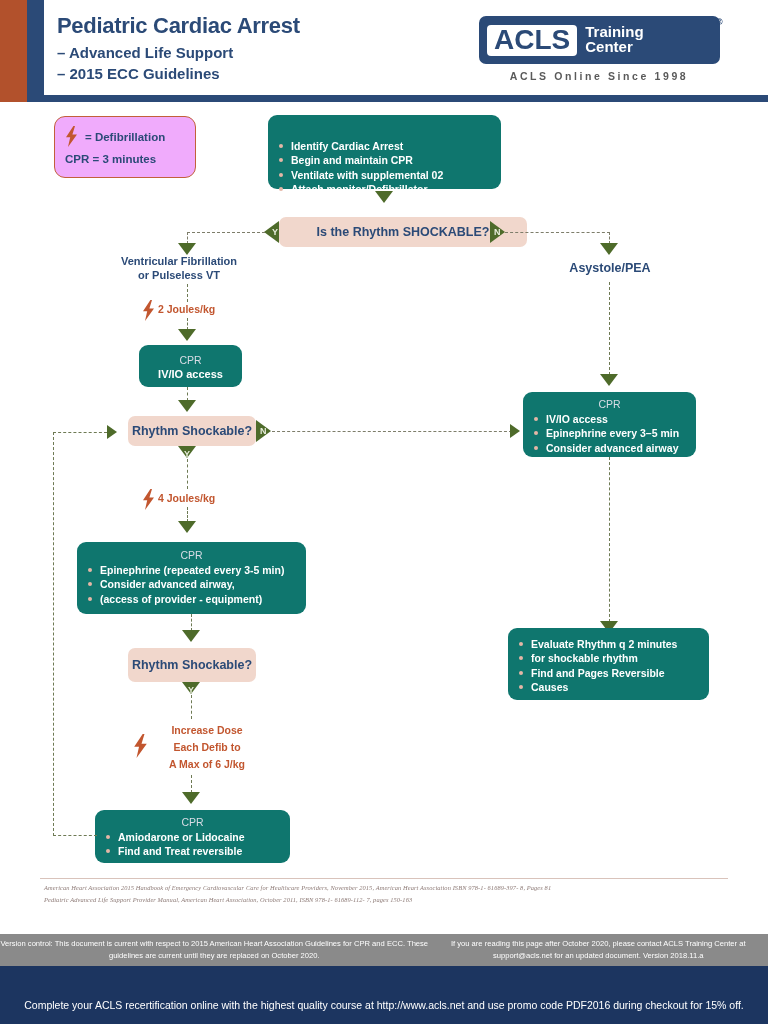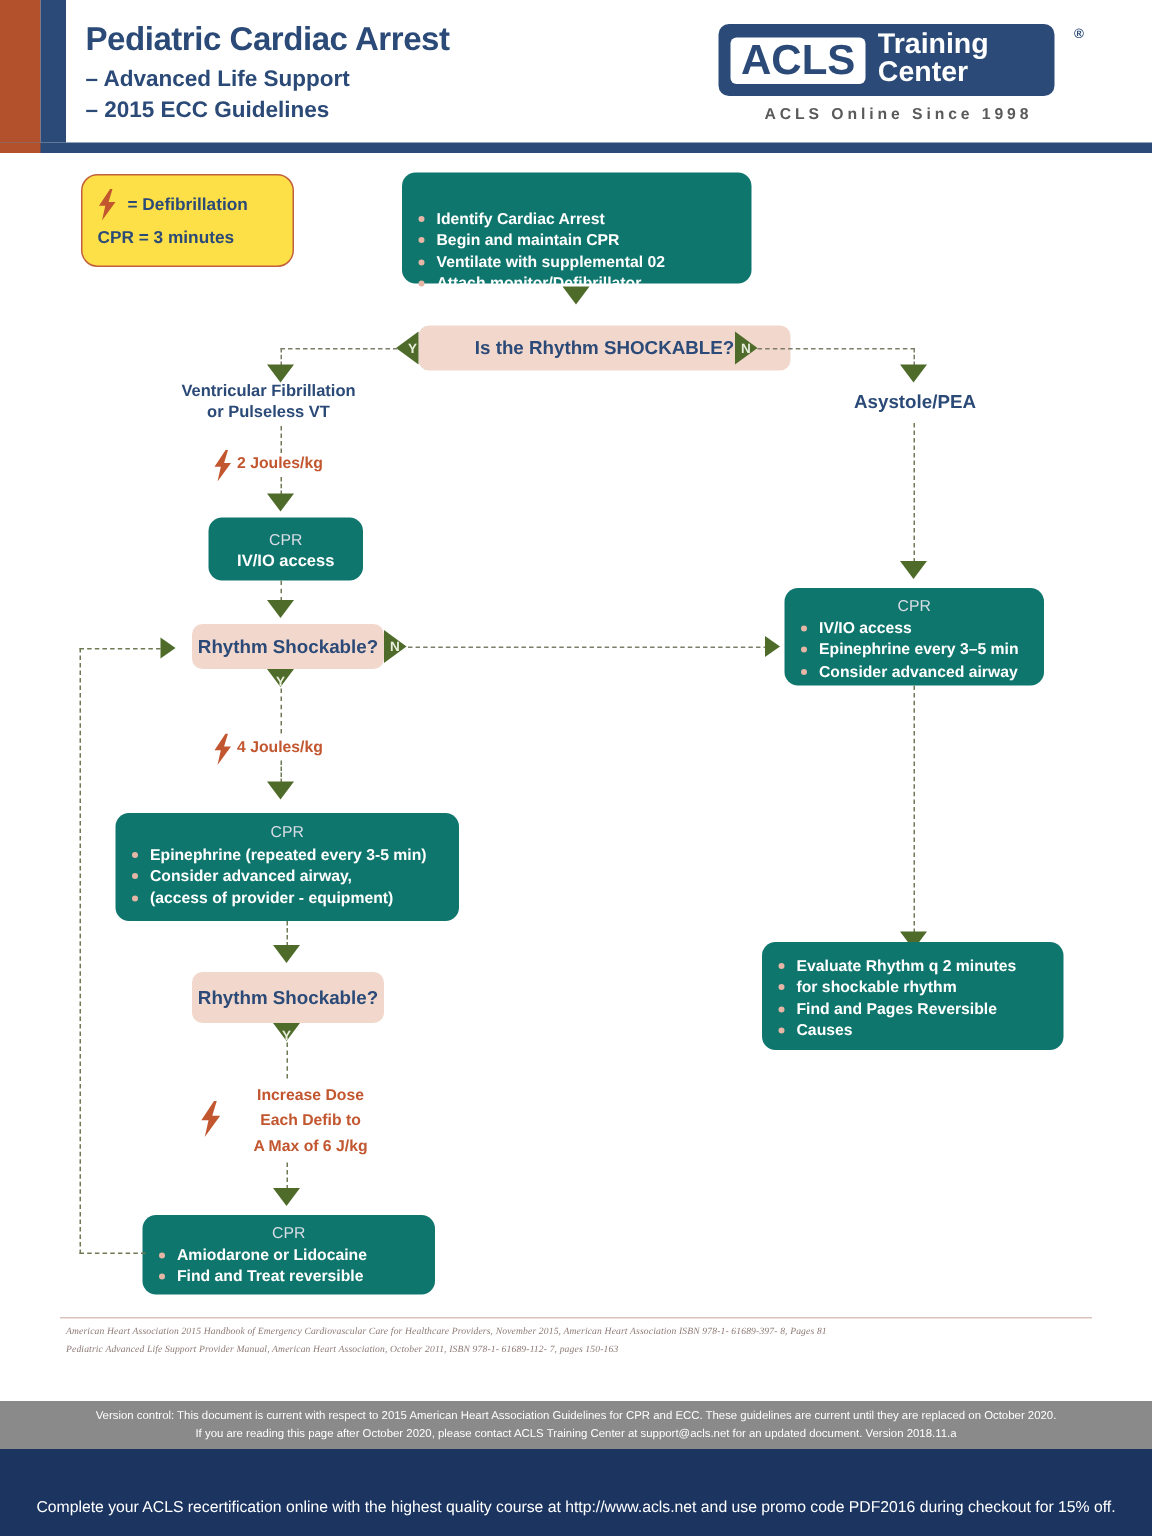--- a/index.html
+++ b/index.html
@@ -42,52 +42,52 @@
     font-size: 15px; font-weight: bold; color: #2b4a77;
   }
   .title-sub2 {
     position: absolute; left: 57px; top: 65px;
     font-size: 15px; font-weight: bold; color: #2b4a77;
   }
 
   
   .logo-box {
     position: absolute; left: 479px; top: 16px;
-    width: 224px; height: 48px;
+    width: 241px; height: 48px;
     background: #2b4a77; border-radius: 7px;
     border: 2px solid #2b4a77;
     display: flex; align-items: center;
   }
   .logo-acls {
     margin-left: 6px;
     background: #ffffff; color: #2b4a77;
     font-size: 28px; font-weight: bold; letter-spacing: 0px;
     padding: 1px 7px 2px 7px; border-radius: 4px;
     line-height: 1.0;
   }
   .logo-words {
     margin-left: 8px; color: #ffffff; line-height: 0.98;
-    font-size: 19px; font-weight: bold;
+    font-size: 15px; font-weight: bold;
   }
   .logo-reg {
     position: absolute; left: 716px; top: 17px;
     font-size: 9px; color: #2b4a77; font-weight: bold;
   }
   .logo-tag {
     position: absolute; left: 479px; top: 70px; width: 240px;
     text-align: center; font-size: 10.5px; color: #5a5a5a;
     letter-spacing: 2.6px; font-weight: bold;
   }
 
   
   .legend {
     position: absolute; left: 54px; top: 116px;
     width: 142px; height: 62px;
     border: 1.6px solid #c2603b; border-radius: 11px;
-    background: #fde047;
+    background: #f0abfc;
   }
   .legend-r1 {
     position: absolute; left: 10px; top: 9px;
     display: flex; align-items: center; gap: 7px;
   }
   .legend-r1 .lbl { font-size: 11.5px; font-weight: bold; color: #2b4a77; }
   .legend-r2 {
     position: absolute; left: 10px; top: 36px;
     font-size: 11.5px; font-weight: bold; color: #2b4a77;
   }
@@ -187,21 +187,21 @@
   }
   .ref-line {
     position: absolute; left: 44px;
     font-family: "Liberation Serif", serif;
     font-style: italic; font-size: 6.4px; color: #8d7a76;
     letter-spacing: 0.1px;
   }
   .ver-bar {
     position: absolute; left: 0; top: 934px; width: 768px; height: 32px;
     background: #8a8a8a; color: #ffffff;
-    display: flex; flex-direction: column; align-items: center;
+    display: flex; align-items: center;
     justify-content: center;
   }
   .ver-bar div { font-size: 7.6px; line-height: 1.55; text-align: center; }
   .bot-bar {
     position: absolute; left: 0; top: 966px; width: 768px; height: 58px;
     background: #1c3560; color: #ffffff;
   }
   .bot-row1 {
     position: absolute; left: 0; top: 12px; width: 768px;
     text-align: center; font-size: 10px;

